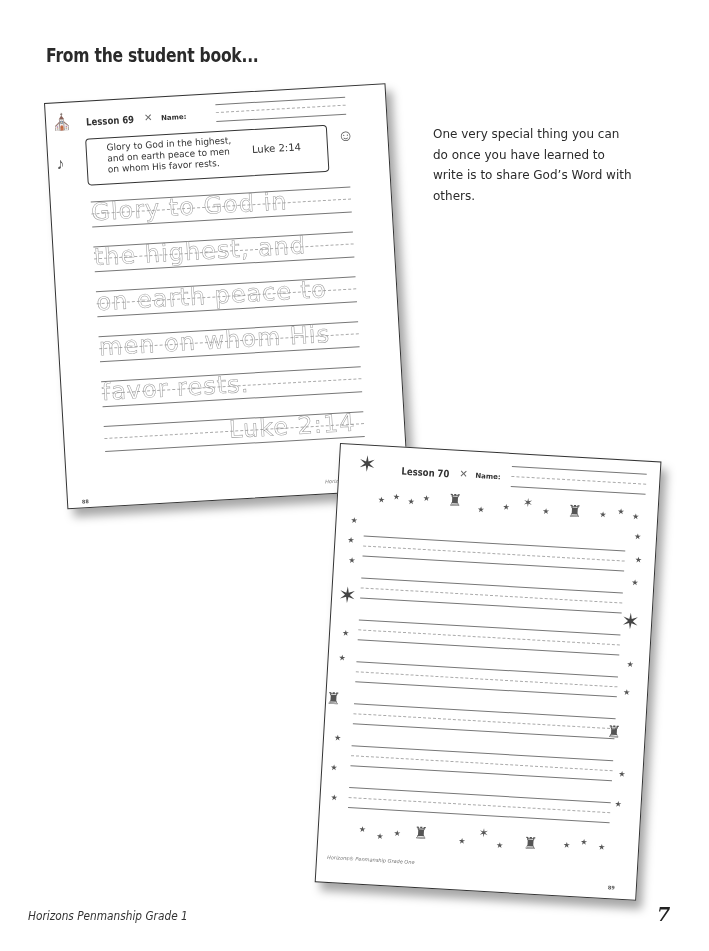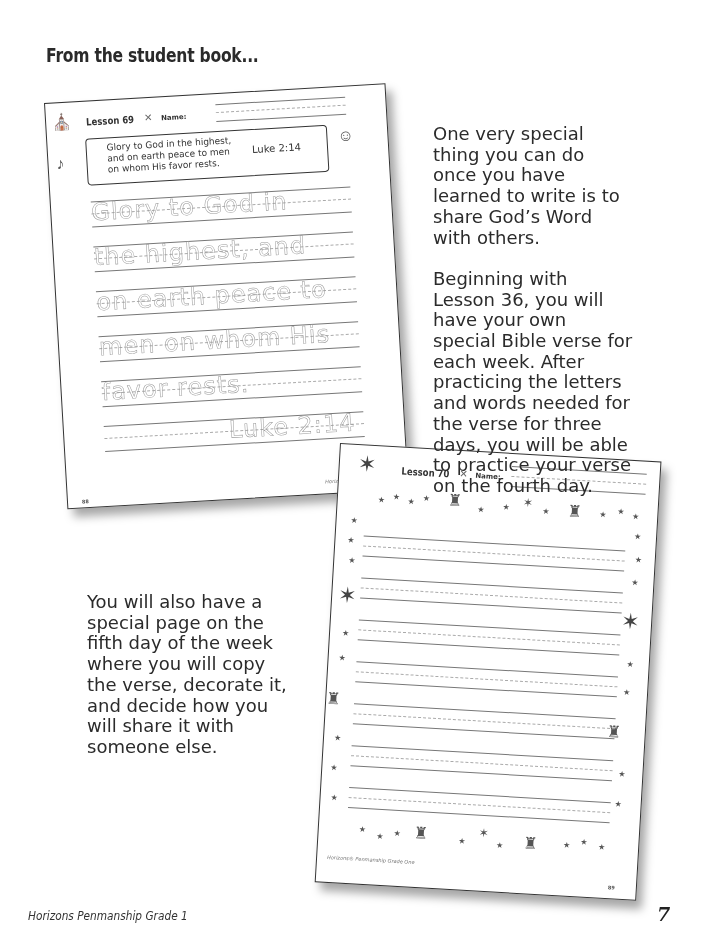--- a/index.html
+++ b/index.html
@@ -1,18 +1,18 @@
 <!DOCTYPE html>
 <html><head>
 <meta charset="utf-8">
 <style>
   html,body{margin:0;padding:0;background:#fff;}
   body{width:709px;height:951px;position:relative;overflow:hidden;font-family:"Liberation Sans",sans-serif;color:#222;}
   .heading{position:absolute;left:46px;top:44px;font-family:"DejaVu Sans",sans-serif;font-weight:bold;font-size:19px;letter-spacing:-0.3px;color:#2a2a2a;transform:scaleX(0.82);transform-origin:left top;}
-  .body-text{position:absolute;font-family:"DejaVu Sans",sans-serif;font-size:18px;line-height:20.7px;color:#2b2b2b;}
+  .body-text{position:absolute;font-family:"DejaVu Sans",sans-serif;font-size:12px;line-height:20.7px;color:#2b2b2b;}
   .body-text p{margin:0 0 20.7px 0;}
   .p1{left:433px;top:124px;width:200px;}
   .p2{left:87px;top:592px;width:200px;}
   .footer-left{position:absolute;left:28px;top:909px;font-family:"DejaVu Sans",sans-serif;font-style:italic;font-size:12px;color:#333;transform:scaleX(0.88);transform-origin:left top;}
   .footer-right{position:absolute;left:657px;top:903px;font-family:"DejaVu Serif",serif;font-style:italic;font-weight:bold;font-size:19px;color:#222;}
 
   .sheet{position:absolute;background:#fff;border:1.2px solid #333;box-shadow:6px 8px 10px rgba(0,0,0,0.35);}
   .sheet-a{left:44px;top:103px;width:340px;height:405px;transform:rotate(-3.3deg);transform-origin:left top;}
   .sheet-b{left:340px;top:443px;width:320px;height:438px;transform:rotate(3.3deg);transform-origin:left top;}
 
@@ -172,21 +172,19 @@
   <span class="star" style="left:245px;top:384px;">★</span>
   <span class="star" style="left:262px;top:380px;">★</span>
   <span class="star" style="left:280px;top:384px;">★</span>
 
   <div class="tiny" style="left:10px;top:410px;">Horizons® Penmanship Grade One</div>
   <div class="pgnum" style="left:292px;top:424px;">89</div>
 </div>
 
 <div class="body-text p1">
   <p>One very special thing you can do once you have learned to write is to share God’s Word with others.</p>
-  <p>Beginning with Lesson 36, you will have your own special Bible verse for each week. After practicing the letters and words needed for the verse for three days, you will be able to practice your verse on the fourth day.</p>
 </div>
 
 <div class="body-text p2">
-  <p>You will also have a special page on the fifth day of the week where you will copy the verse, decorate it, and decide how you will share it with someone else.</p>
 </div>
 
 <div class="footer-left">Horizons Penmanship Grade 1</div>
 <div class="footer-right">7</div>
 
 </body></html>

